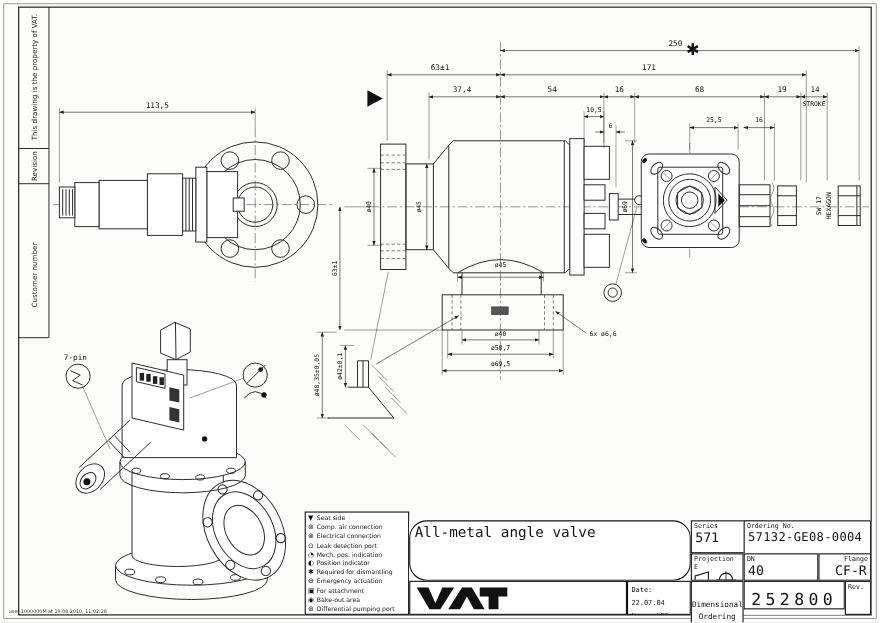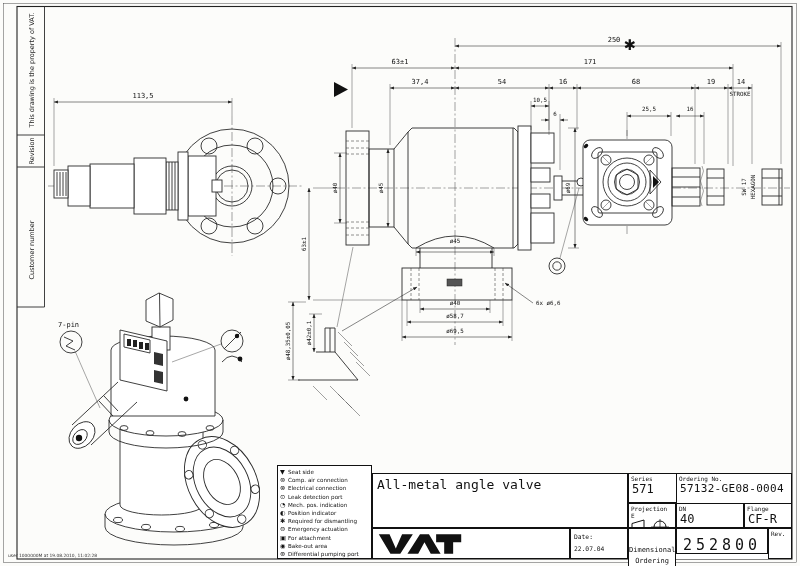--- a/index.html
+++ b/index.html
@@ -22,31 +22,31 @@
   .legend{position:absolute;left:277px;top:465px;width:95px;height:94px;border:1px solid #111;
           background:#fff;box-sizing:border-box;padding:2px 1px 0 2px;}
   .lrow{display:flex;align-items:center;height:8.2px;}
   .lic{width:8px;font-size:6.3px;line-height:8px;font-family:"DejaVu Sans",sans-serif;color:#111;}
   .llab{font-size:5.6px;white-space:nowrap;font-family:"DejaVu Sans",sans-serif;color:#111;}
   
   .tb{position:absolute;left:372px;top:473px;width:420px;height:86px;background:#fff;}
   .cell{position:absolute;border:1px solid #111;box-sizing:border-box;background:#fff;overflow:hidden;}
   .cl6{font-size:6px;display:block;padding:1px 2px 0;font-family:"DejaVu Sans Mono",monospace;}
   .cv{font-size:12px;padding:0 3px;}
-  .c-title{left:0;top:0;width:256px;height:55px;}
+  .c-title{left:0;top:0;width:256px;height:55px;border-radius:16px;}
   .c-title .t{font-size:13px;padding:3px 4px;}
   .c-logo{left:0;top:55px;width:198px;height:31px;display:flex;align-items:center;}
   .c-date{left:198px;top:55px;width:58px;height:31px;font-size:6.3px;line-height:12px;padding-top:2px;}
   .c-series{left:256px;top:0;width:68px;height:30px;}
   .c-proj{left:256px;top:30px;width:48px;height:25px;}
   .c-dim{left:256px;top:55px;width:48px;height:43px;text-align:center;font-size:7px;line-height:11px;padding-top:16px;}
   .c-order{left:304px;top:0;width:116px;height:40px;}
   .c-order .cv{font-size:11px;letter-spacing:.3px;}
   .c-dn{left:304px;top:30px;width:68px;height:25px;}
-  .c-flange{left:372px;top:30px;width:48px;height:25px;}
+  .c-flange{left:372px;top:30px;width:48px;height:25px;text-align:right;}
   .c-num{left:304px;top:55px;width:92px;height:26px;text-align:center;}
   .c-num .n{font-size:15px;letter-spacing:4px;padding-top:7px;}
   .c-rev{left:396px;top:55px;width:24px;height:31px;}
   .company{flex:1;text-align:center;line-height:6.5px;}
   .company .nm{font-size:7px;font-weight:bold;}
   .company .ad{font-size:5.1px;}
   .dateline{display:block;padding-left:3px;}
 </style>
 </head>
 <body>

